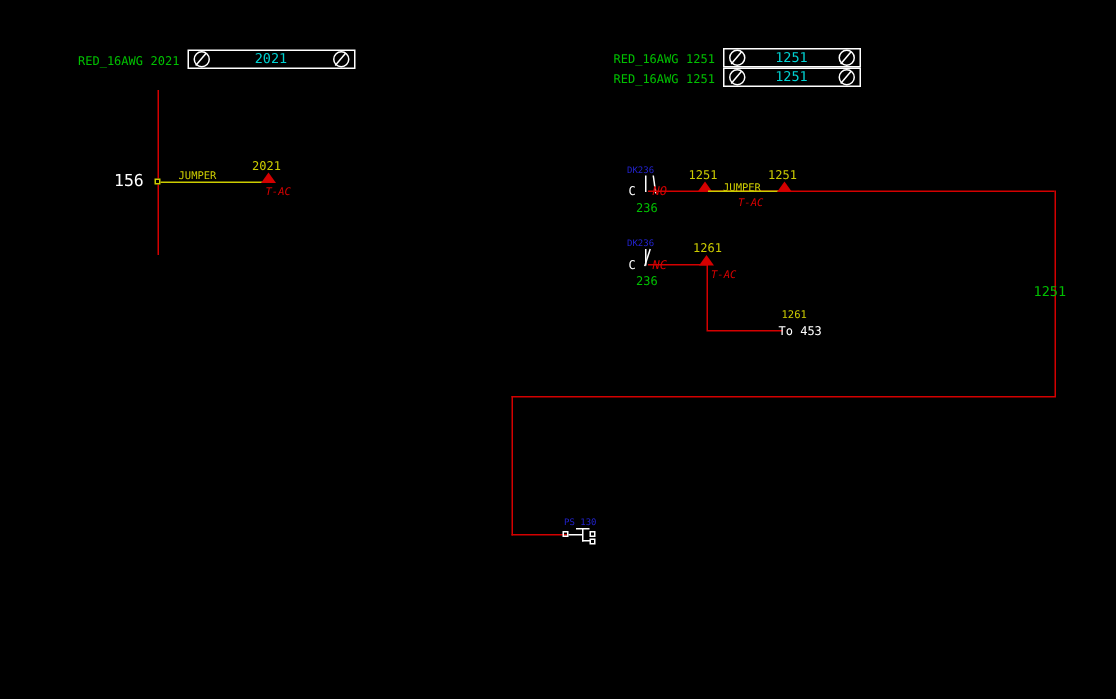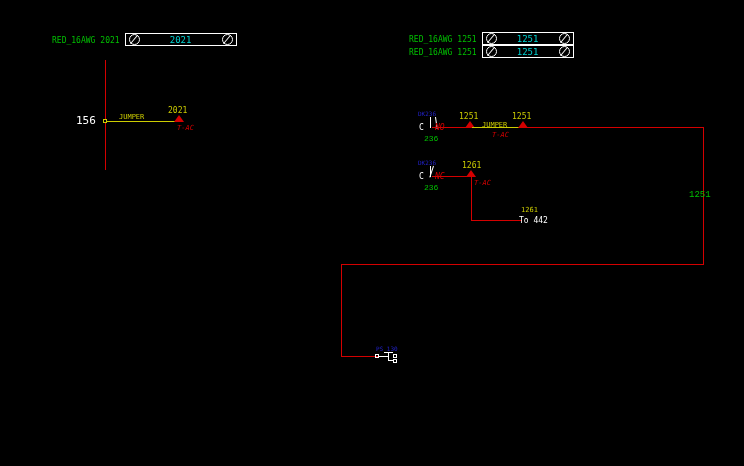--- a/index.html
+++ b/index.html
@@ -84,21 +84,21 @@
     height: 11px;
     background: #ffffff;
     transform: translateX(-50%) rotate(40deg);
   }
 
   
   .t { position: absolute; white-space: nowrap; font-family: "DejaVu Sans Mono", monospace; }
   .t-white  { color: #ffffff; }
   .t-yellow { color: #cccc00; }
   .t-red    { color: #d40000; font-style: italic; }
-  .t-green  { color: #00c000; font-family: Liberation Mono, monospace; }
+  .t-green  { color: #00c000; }
   .t-blue   { color: #2222cc; }
 
   .fs-11 { font-size: 11px; }
   .fs-9  { font-size: 9px; }
   .fs-8  { font-size: 8px; }
   .fs-7  { font-size: 7px; text-align: center; }
   .fs-6  { font-size: 6px; }
 
   
   .tri {
@@ -241,21 +241,21 @@
 
   <div class="tri" style="left:466px; top:170px;"></div>
   <div class="t t-yellow fs-8" style="left:462px; top:161px;">1261</div>
   <div class="t t-red fs-7" style="left:474px; top:179px;">T-AC</div>
 
   <div class="wire-red-v" style="left:471px; top:176px; height:44px;"></div>
 
   <div class="wire-red-h" style="left:471px; top:220px; width:51px;"></div>
 
   <div class="t t-yellow fs-7" style="left:521px; top:206px;">1261</div>
-  <div class="t t-white fs-8" style="left:519px; top:216px;">To 442</div>
+  <div class="t t-white fs-8" style="left:519px; top:216px;">To 453</div>
 
   <div class="wire-red-v" style="left:703px; top:127px; height:137px;"></div>
   <div class="t t-green fs-9" style="left:689px; top:190px;">1251</div>
 
   <div class="wire-red-h" style="left:341px; top:264px; width:363px;"></div>
   <div class="wire-red-v" style="left:341px; top:264px; height:93px;"></div>
   <div class="wire-red-h" style="left:341px; top:356px; width:37px;"></div>
 
   <div class="t t-blue fs-6" style="left:376px; top:345px;">PS 130</div>
 

